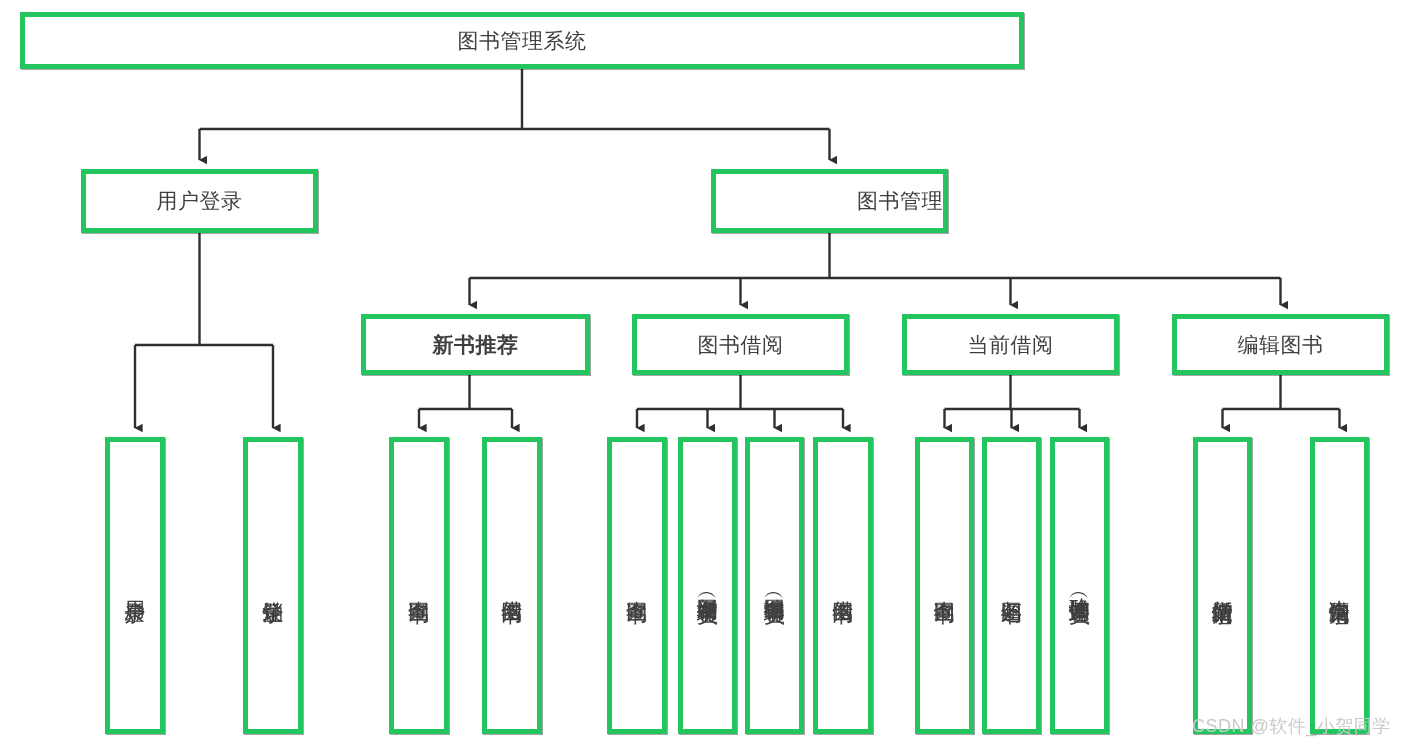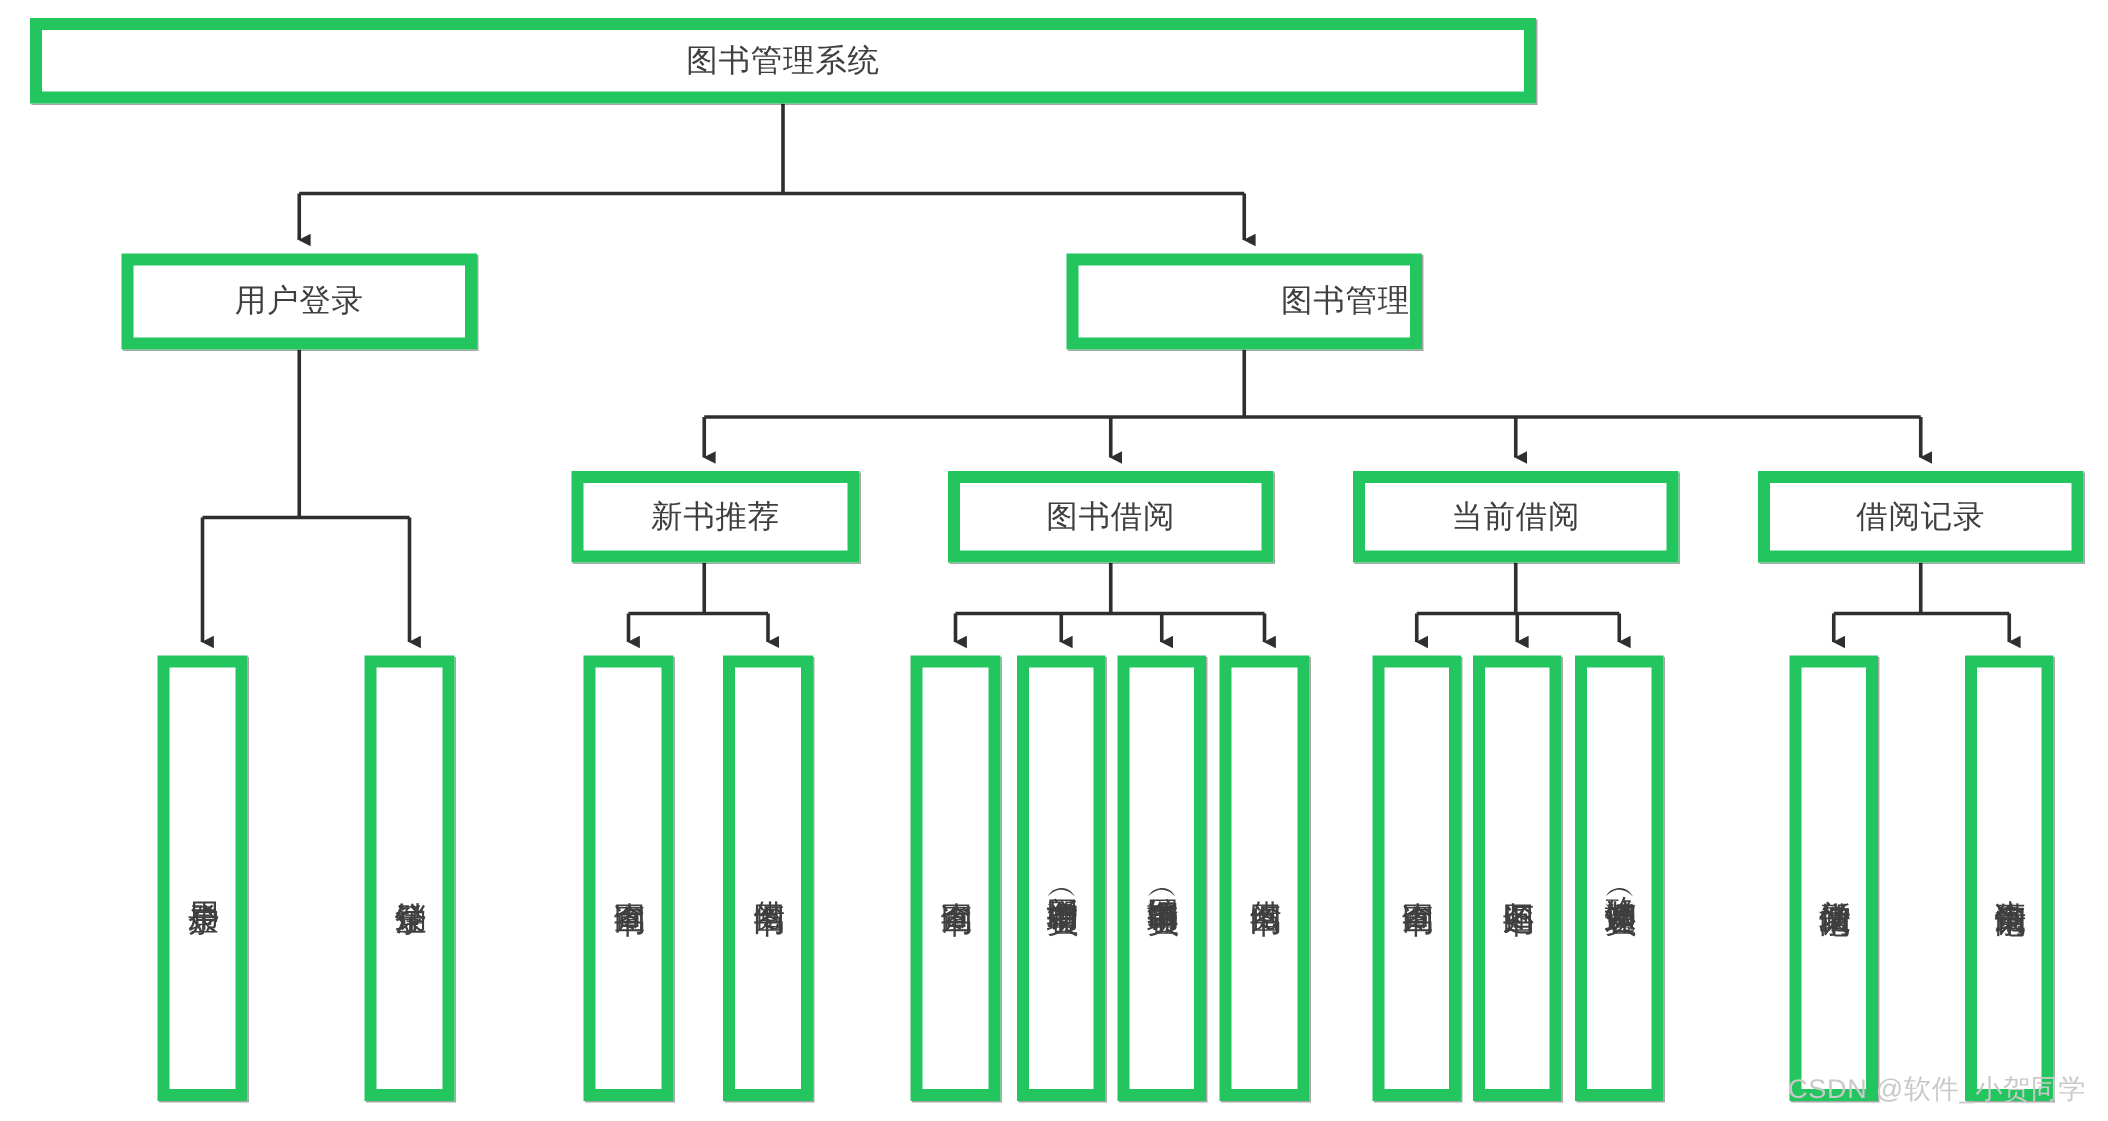--- a/index.html
+++ b/index.html
@@ -21,21 +21,21 @@
     position: absolute;
     left: 0;
     top: 0;
     width: 1405px;
     height: 747px;
   }
   .node-box {
     position: absolute;
     box-sizing: border-box;
     background: #ffffff;
-    border: 8px solid #22c55e;
+    border: 5px solid #22c55e;
     box-shadow: 1px 1px 0 0 rgba(0,0,0,0.35);
     display: flex;
     align-items: center;
     justify-content: center;
   }
   .node-label {
     color: #3f3f3f;
     font-size: 21px;
     line-height: 1.12;
     letter-spacing: 0.5px;
@@ -111,31 +111,31 @@
   <div id="node-layer">
       <div class="node-box" style="left: 20px; top: 12px; width: 1004px; height: 57px;">
         <span class="node-label">图书管理系统</span>
       </div>
       <div class="node-box" style="left: 81px; top: 169px; width: 237px; height: 64px;">
         <span class="node-label">用户登录</span>
       </div>
       <div class="node-box" style="left: 711px; top: 169px; width: 237px; height: 64px; justify-content: flex-end;">
         <span class="node-label">图书管理</span>
       </div>
-      <div class="node-box" style="left: 381px; top: 314px; width: 192px; height: 61px;">
+      <div class="node-box" style="left: 361px; top: 314px; width: 229px; height: 61px; font-weight: bold;">
         <span class="node-label">新书推荐</span>
       </div>
       <div class="node-box" style="left: 632px; top: 314px; width: 217px; height: 61px;">
         <span class="node-label">图书借阅</span>
       </div>
       <div class="node-box" style="left: 902px; top: 314px; width: 217px; height: 61px;">
         <span class="node-label">当前借阅</span>
       </div>
       <div class="node-box" style="left: 1172px; top: 314px; width: 217px; height: 61px;">
-        <span class="node-label">借阅记录</span>
+        <span class="node-label">编辑图书</span>
       </div>
       <div class="node-box vertical" style="left: 105px; top: 437px; width: 60px; height: 297px;">
         <span class="node-label">用户登录</span>
       </div>
       <div class="node-box vertical" style="left: 243px; top: 437px; width: 60px; height: 297px;">
         <span class="node-label">注销登录</span>
       </div>
       <div class="node-box vertical" style="left: 389px; top: 437px; width: 60px; height: 297px;">
         <span class="node-label">查询图书</span>
       </div>

